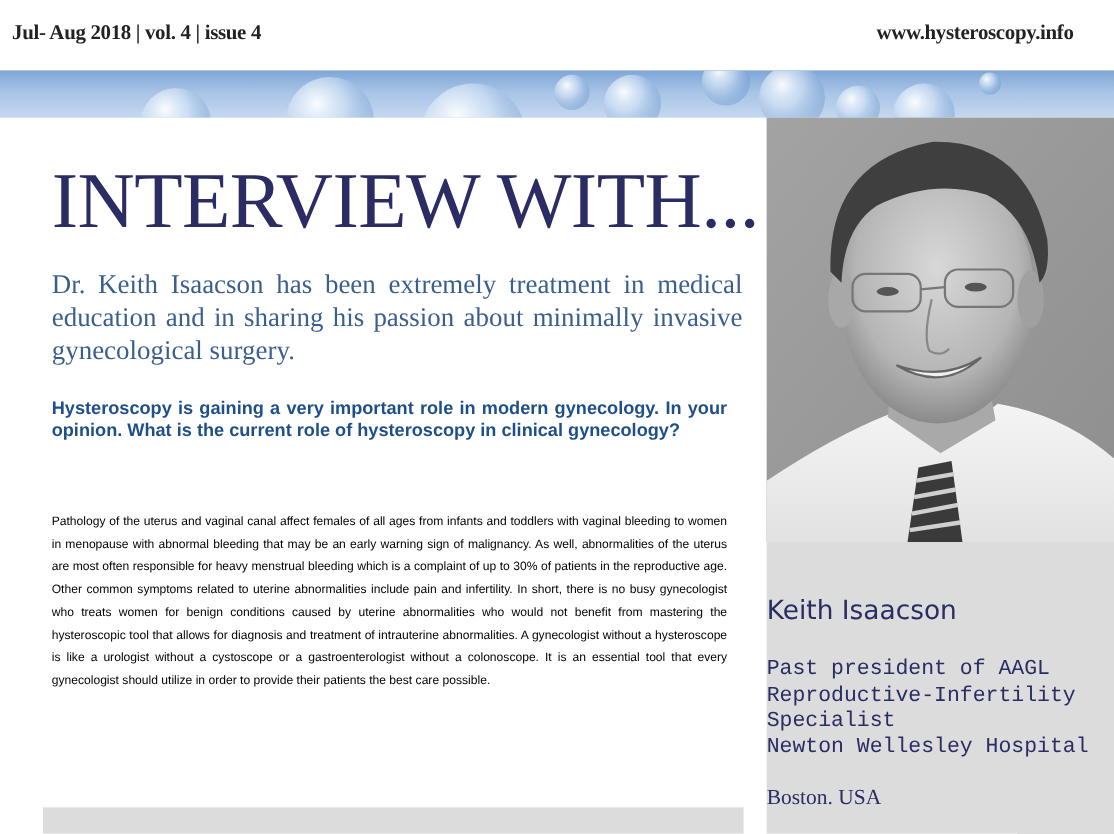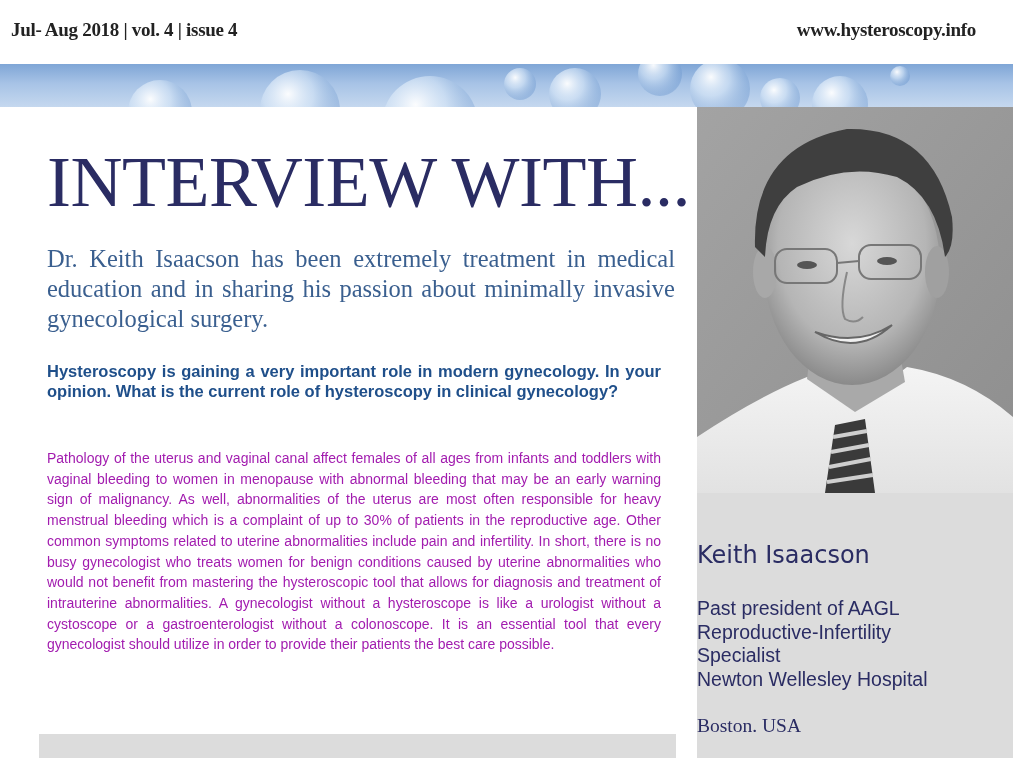--- a/index.html
+++ b/index.html
@@ -30,43 +30,43 @@
     position: absolute; left: 47px; top: 244px; width: 628px;
     font-family: "Liberation Serif", serif; font-size: 24.5px; line-height: 30px;
     color: #3a5f8f; text-align: justify;
   }
   .question {
     position: absolute; left: 47px; top: 361px; width: 614px;
     font-family: Liberation Sans, sans-serif; font-weight: bold;
     font-size: 16.5px; line-height: 20px; color: #1f4f8a; text-align: justify;
   }
   .answer {
-    position: absolute; left: 47px; top: 448px; width: 614px;
+    position: absolute; left: 47px; top: 464px; width: 614px;
     font-family: "Liberation Sans", sans-serif;
-    font-size: 14px; line-height: 20.7px; color: #a21caf; text-align: justify;
+    font-size: 11px; line-height: 20.7px; color: #000000; text-align: justify;
   }
   .bottom-bar {
     position: absolute; left: 39px; top: 734px; width: 637px; height: 24px;
     background: #dcdcdc;
   }
   .photo {
     position: absolute; left: 697px; top: 107px; width: 316px; height: 386px;
     background: #9a9a9a; overflow: hidden;
   }
   .infobox {
     position: absolute; left: 697px; top: 493px; width: 316px; height: 265px;
     background: #dcdcdc; text-align: left;
   }
   .infobox .name {
     position: absolute; top: 48px; left: 0; width: 316px;
     font-family: "DejaVu Sans", sans-serif; font-size: 24px; color: #2a2c63;
   }
   .infobox .details {
     position: absolute; top: 104px; left: 0; width: 256px;
-    font-family: Liberation Sans, sans-serif; font-size: 19.5px; line-height: 23.5px; color: #2a2c63;
+    font-family: Liberation Mono, monospace; font-size: 19.5px; line-height: 23.5px; color: #2a2c63;
   }
   .infobox .details div { white-space: nowrap; }
   .infobox .location {
     position: absolute; top: 222px; left: 0; width: 260px;
     font-family: "Liberation Serif", serif; font-size: 19.5px; color: #2a2c63;
   }
 </style>
 </head>
 <body>
 

